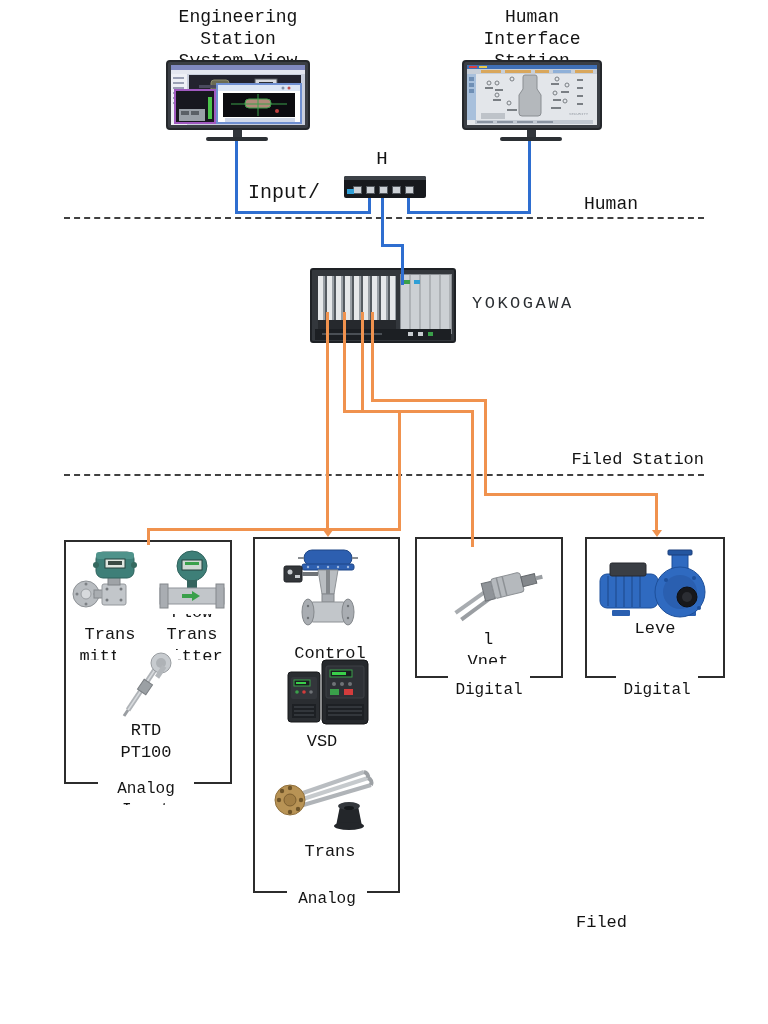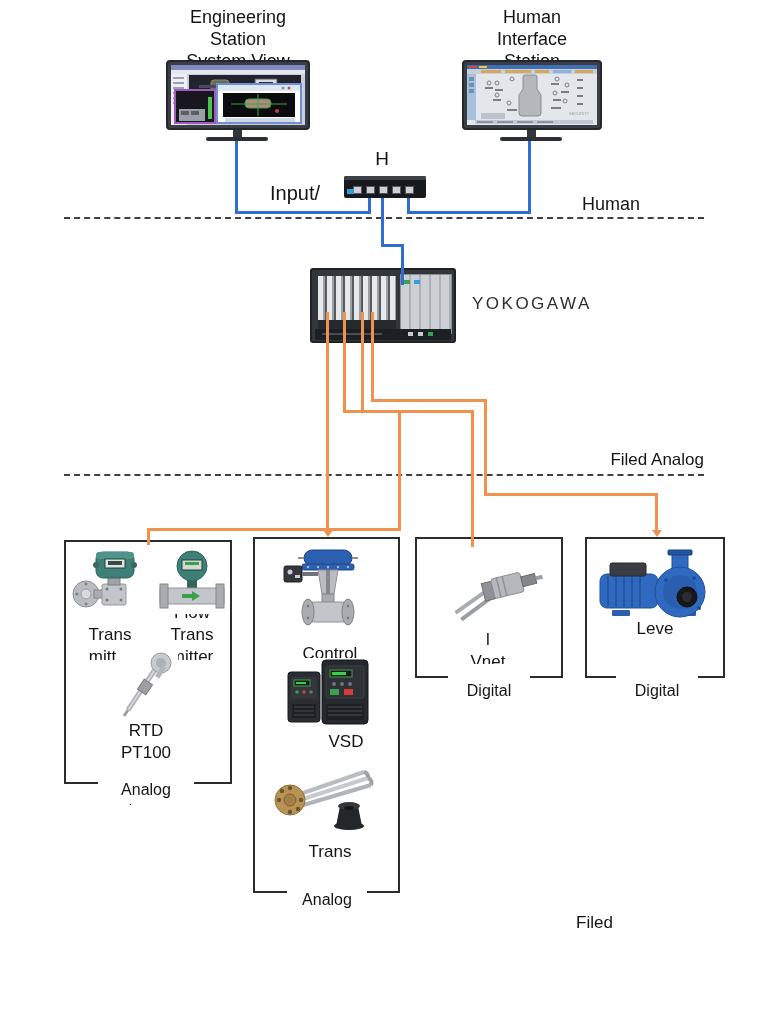--- a/index.html
+++ b/index.html
@@ -1,17 +1,17 @@
 <!DOCTYPE html>
 <html><head>
 <meta charset="utf-8">
 <style>
   html,body{margin:0;padding:0;background:#fff;}
   .page{position:relative;width:768px;height:1024px;background:#ffffff;overflow:hidden;
-        font-family:Liberation Sans, sans-serif;color:#141414;}
+        font-family:Liberation Mono, monospace;color:#141414;}
   .abs{position:absolute;}
   .txt{position:absolute;text-align:center;line-height:22px;font-size:18px;color:#141414;}
   .bl{position:absolute;background:#2e6ed0;}
   .ol{position:absolute;background:#f0924e;}
   .arr{position:absolute;width:0;height:0;border-left:5px solid transparent;border-right:5px solid transparent;border-top:7px solid #f0924e;}
   .dashed{position:absolute;height:0;border-top:2px dashed #404040;}
   .monitor{position:absolute;background:#3a3e44;border:2px solid #24272b;border-radius:4px;padding:3px;box-sizing:border-box;z-index:5;}
   .monitor svg{display:block;}
   .stand-neck{position:absolute;background:#33373c;z-index:5;}
   .stand-base{position:absolute;background:#2c3034;border-radius:3px;z-index:5;}
@@ -183,21 +183,21 @@
   <div class="ol" style="left:147px;top:528px;width:254px;height:3px;z-index:6;"></div>
   <div class="ol" style="left:147px;top:528px;width:3px;height:17px;z-index:6;"></div>
 
   <div class="ol" style="left:371px;top:312px;width:3px;height:90px;z-index:6;"></div>
   <div class="ol" style="left:371px;top:399px;width:116px;height:3px;z-index:6;"></div>
   <div class="ol" style="left:484px;top:399px;width:3px;height:97px;z-index:6;"></div>
   <div class="ol" style="left:484px;top:493px;width:174px;height:3px;z-index:6;"></div>
   <div class="ol" style="left:655px;top:493px;width:3px;height:38px;z-index:6;"></div>
   <div class="arr" style="left:652px;top:530px;z-index:6;"></div>
 
-  <div class="zone" style="left:524px;top:450px;width:180px;text-align:right;font-size:17px;">Filed Analog</div>
+  <div class="zone" style="left:524px;top:450px;width:180px;text-align:right;font-size:17px;">Filed Station</div>
   <div class="dashed" style="left:64px;top:474px;width:640px;"></div>
 
   <div class="fieldbox" style="left:64px;top:540px;width:168px;height:244px;"></div>
 
   <div class="devimg" style="left:72px;top:548px;">
     <svg width="78" height="74" viewBox="0 0 78 74">
       <circle cx="14" cy="46" r="13" fill="#b9bdc1" stroke="#8e9296"></circle>
       <circle cx="14" cy="46" r="5" fill="#d7dadd" stroke="#9a9ea2"></circle>
       <circle cx="14" cy="36" r="1.5" fill="#7d8185"></circle>
         <circle cx="14" cy="56" r="1.5" fill="#7d8185"></circle>
@@ -320,21 +320,21 @@
       <rect x="10" y="24" width="10" height="2" fill="#3ad04a"></rect>
       <circle cx="11" cy="34" r="1.8" fill="#3aa04a"></circle>
         <circle cx="18" cy="34" r="1.8" fill="#d33c3c"></circle>
         <circle cx="25" cy="34" r="1.8" fill="#6f7377"></circle>
       <rect x="6" y="46" width="24" height="14" fill="#1d2024"></rect>
       <line x1="8" y1="49" x2="28" y2="49" stroke="#3a3e43" stroke-width="1.5"></line>
       <line x1="8" y1="53" x2="28" y2="53" stroke="#3a3e43" stroke-width="1.5"></line>
       <line x1="8" y1="57" x2="28" y2="57" stroke="#3a3e43" stroke-width="1.5"></line>
     </svg>
   </div>
-  <div class="devlabel" style="left:296px;top:731px;width:100px;height:24px;">
+  <div class="devlabel" style="left:272px;top:731px;width:100px;height:24px;">
     <div>VSD</div>
   </div>
 
   <div class="devimg" style="left:272px;top:760px;">
     <svg width="104" height="72" viewBox="0 0 104 72">
       <line x1="28" y1="34" x2="92" y2="12" stroke="#b9bdc1" stroke-width="4"></line>
       <line x1="28" y1="40" x2="96" y2="18" stroke="#c6cacd" stroke-width="4"></line>
       <line x1="28" y1="46" x2="99" y2="25" stroke="#b0b4b8" stroke-width="4"></line>
       <path d="M92 12 a5 5 0 0 1 4 6" fill="none" stroke="#9da1a5" stroke-width="4"></path>
       <path d="M96 18 a5 5 0 0 1 3 7" fill="none" stroke="#9da1a5" stroke-width="4"></path>

